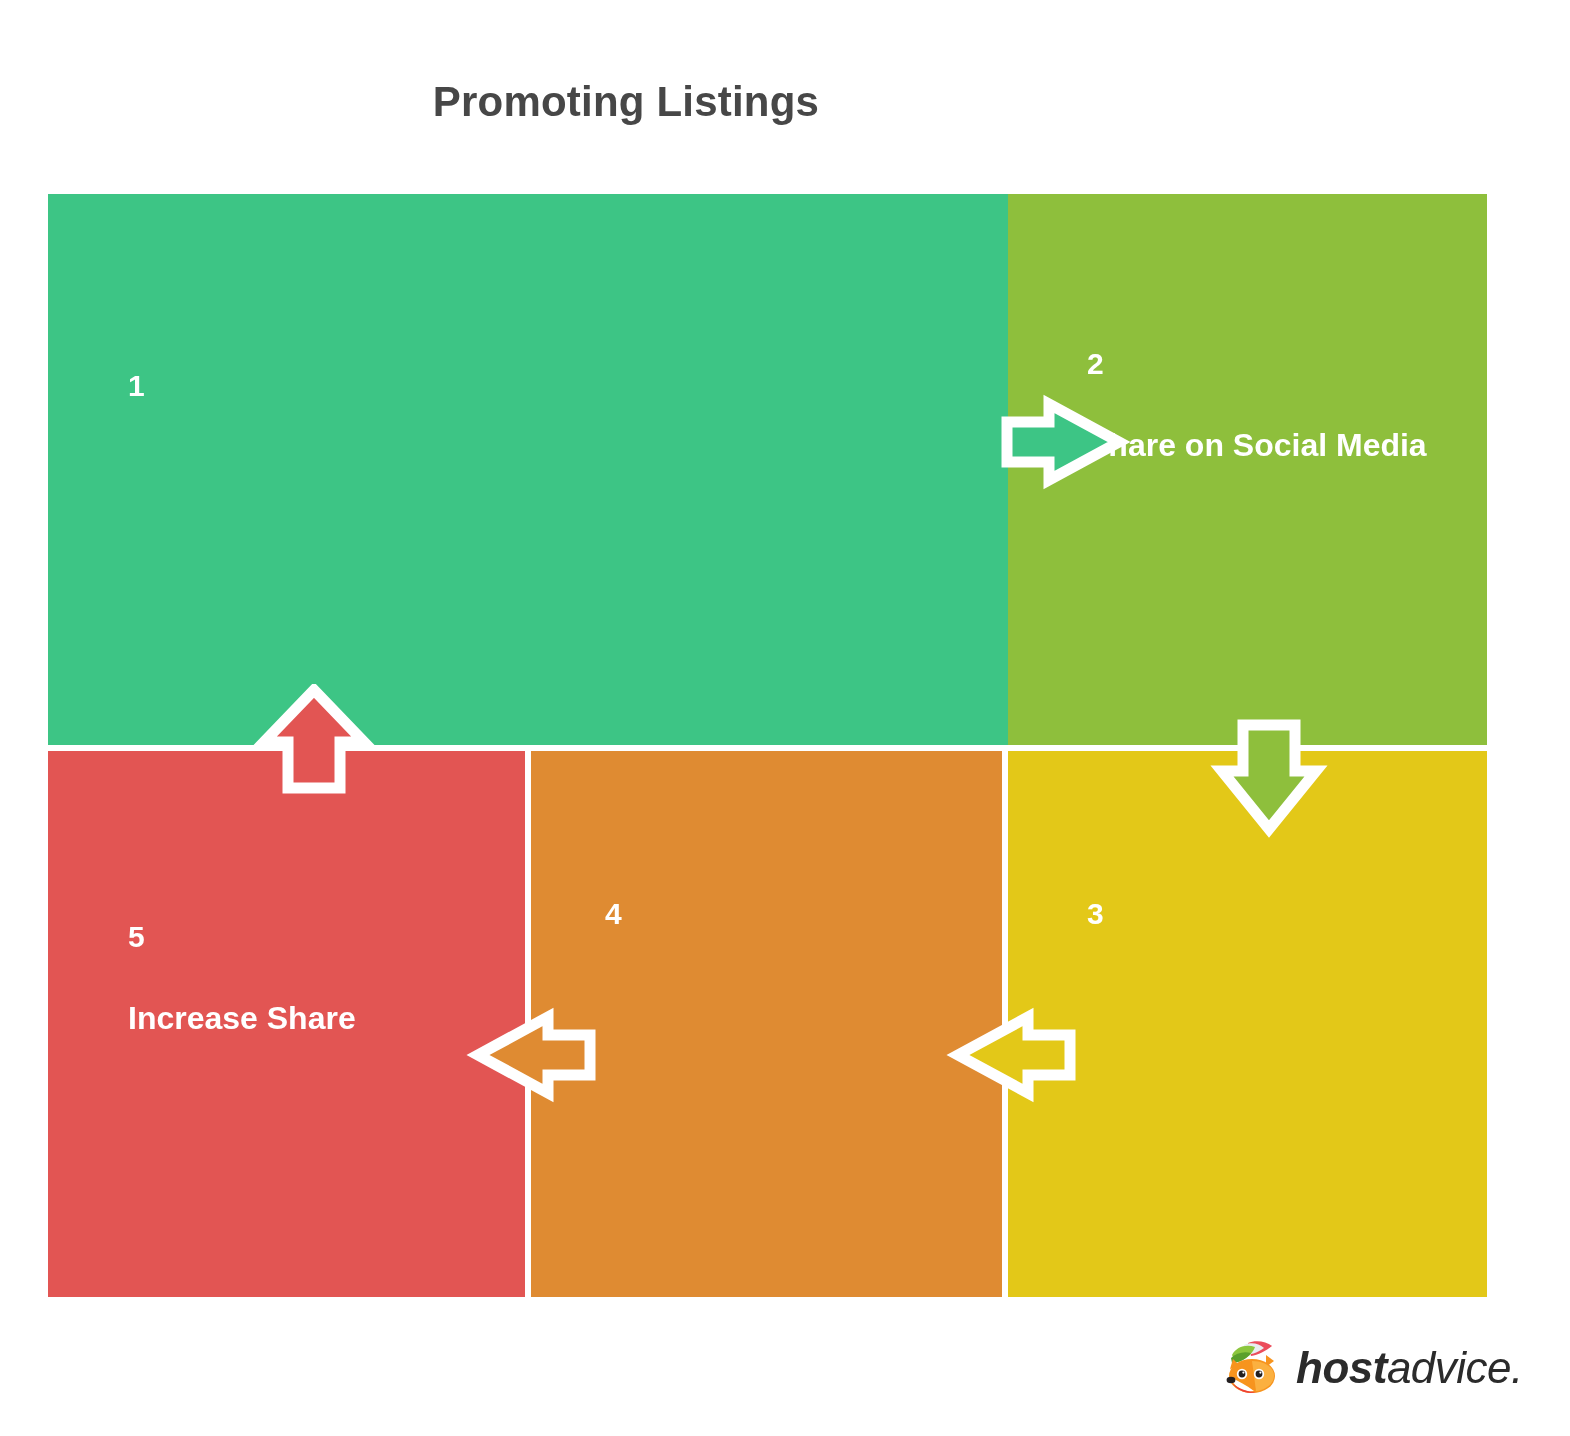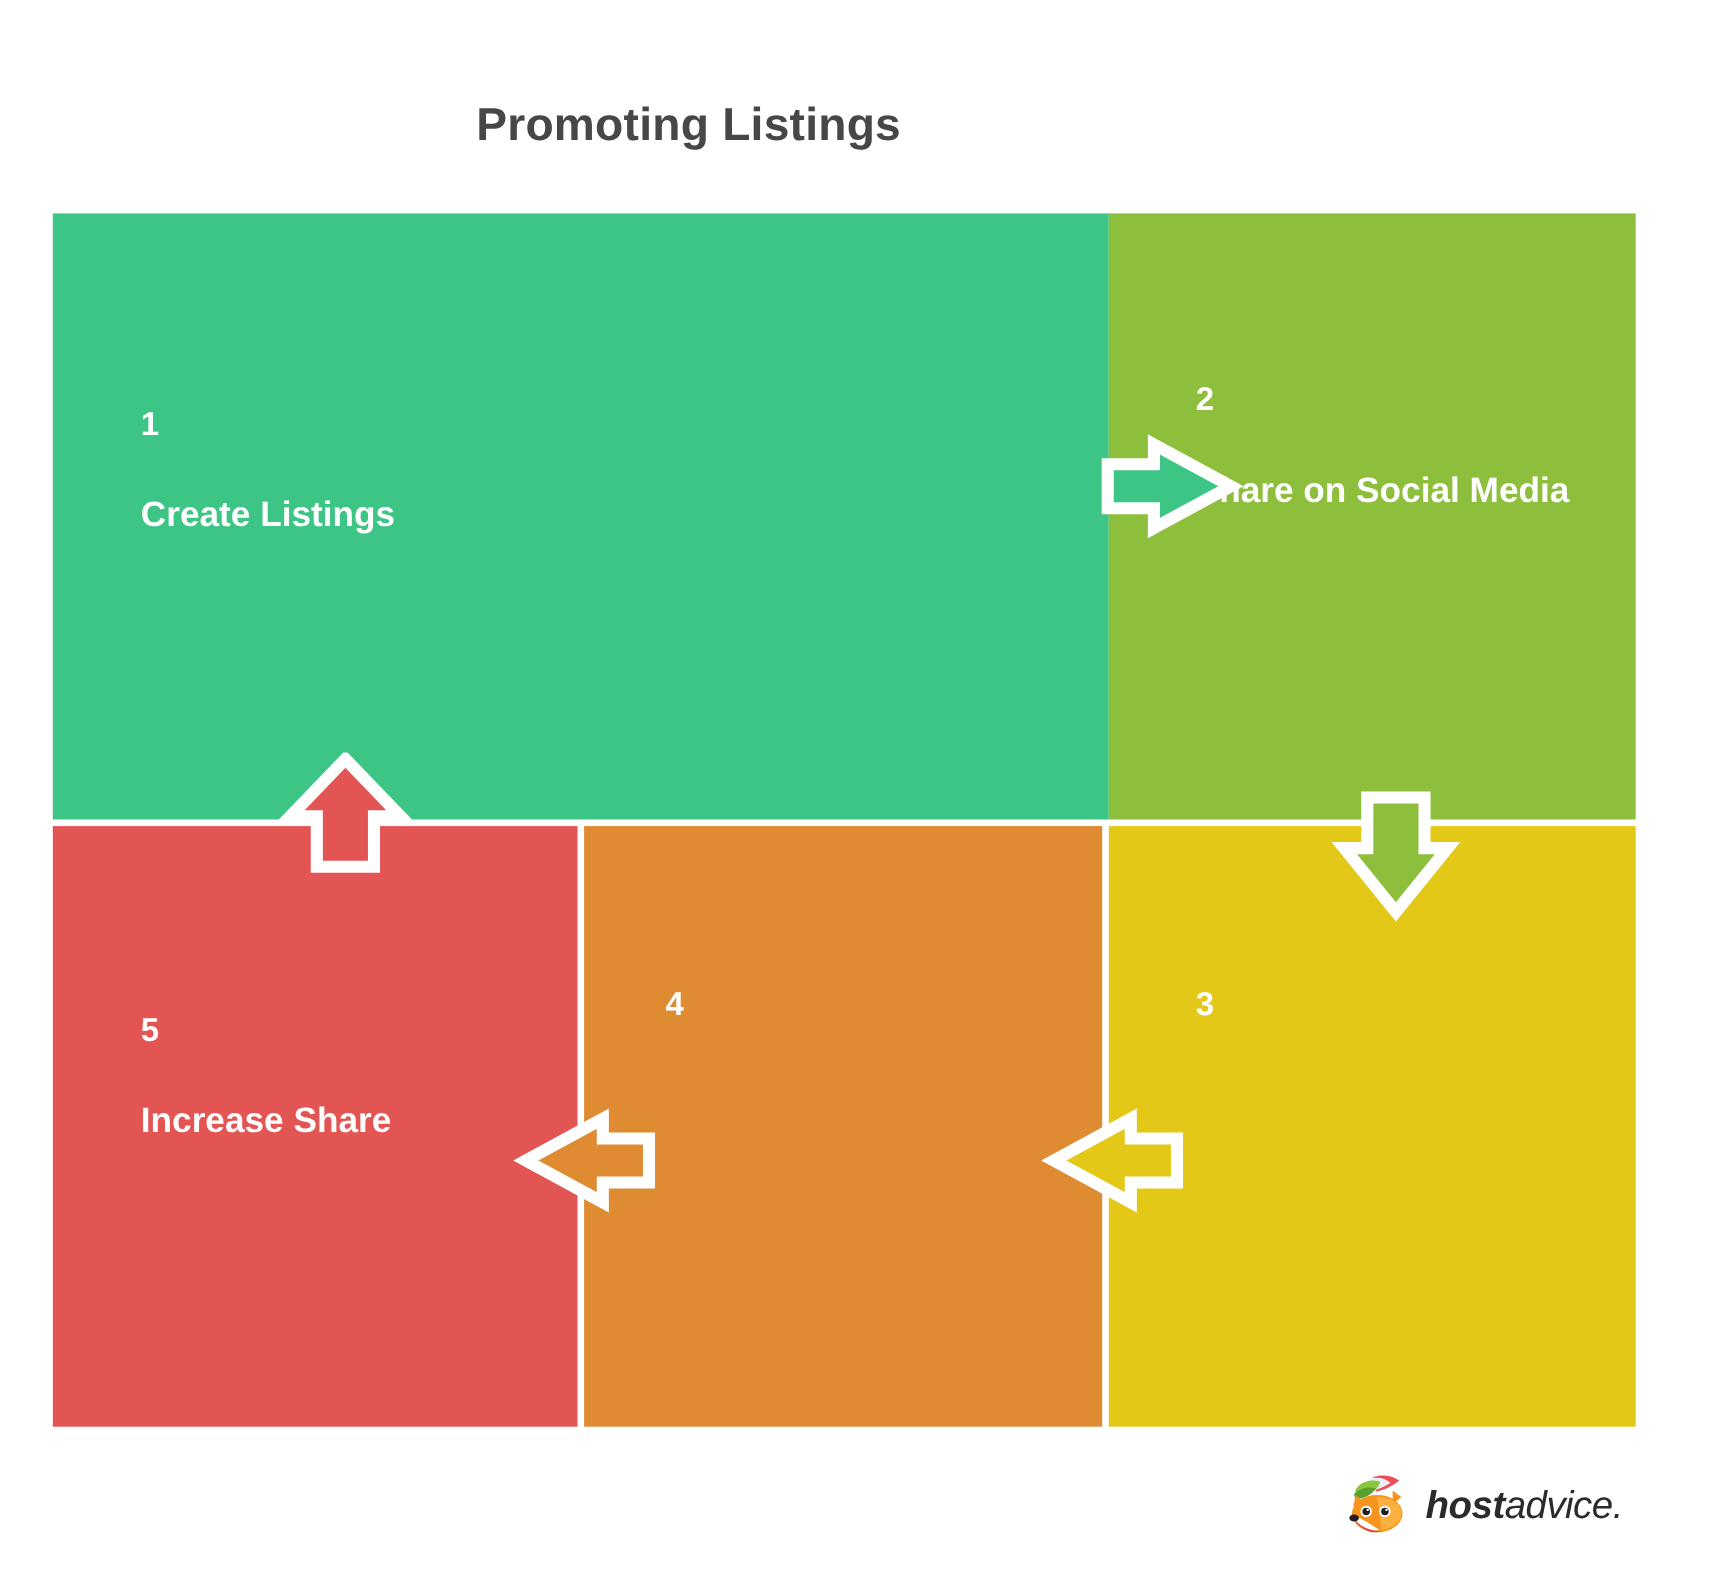--- a/index.html
+++ b/index.html
@@ -19,21 +19,20 @@
   .page-title {
     position: absolute;
     left: 0;
     top: 78px;
     width: 1252px;
     text-align: center;
     font-size: 42px;
     font-weight: bold;
     color: #474747;
     letter-spacing: 0.2px;
-    margin-top: 11px;
   }
 
   
   .board {
     position: absolute;
     left: 48px;
     top: 194px;
     width: 1439px;
     height: 1103px;
   }
@@ -103,40 +102,39 @@
     display: flex;
     align-items: center;
   }
   .logo-mark {
     width: 64px;
     height: 58px;
     margin-right: 10px;
     position: relative;
   }
   .logo-text {
-    font-size: 35px;
+    font-size: 44px;
     line-height: 1;
     color: #2b2b2b;
     white-space: nowrap;
     letter-spacing: -0.5px;
   }
   .logo-text .lt-bold   { font-weight: bold; font-style: italic; }
   .logo-text .lt-light  { font-weight: normal; font-style: italic; }
 </style>
 </head>
 <body style="background: rgb(255, 255, 255);">
 
 <div class="page-title" style="color: rgb(71, 71, 71);">Promoting Listings</div>
 
 <div class="board">
 
   <div class="panel" id="panel-1" style="background: rgb(61, 197, 133);">
     <div class="ptext">
       <div class="pnum">1</div>
-      <div class="plabel">Create Listings</div>
     </div>
   </div>
 
   <div class="panel" id="panel-2" style="background: rgb(142, 191, 60);">
     <div class="ptext">
       <div class="pnum">2</div>
       <div class="plabel">Share on Social Media</div>
     </div>
   </div>
 

